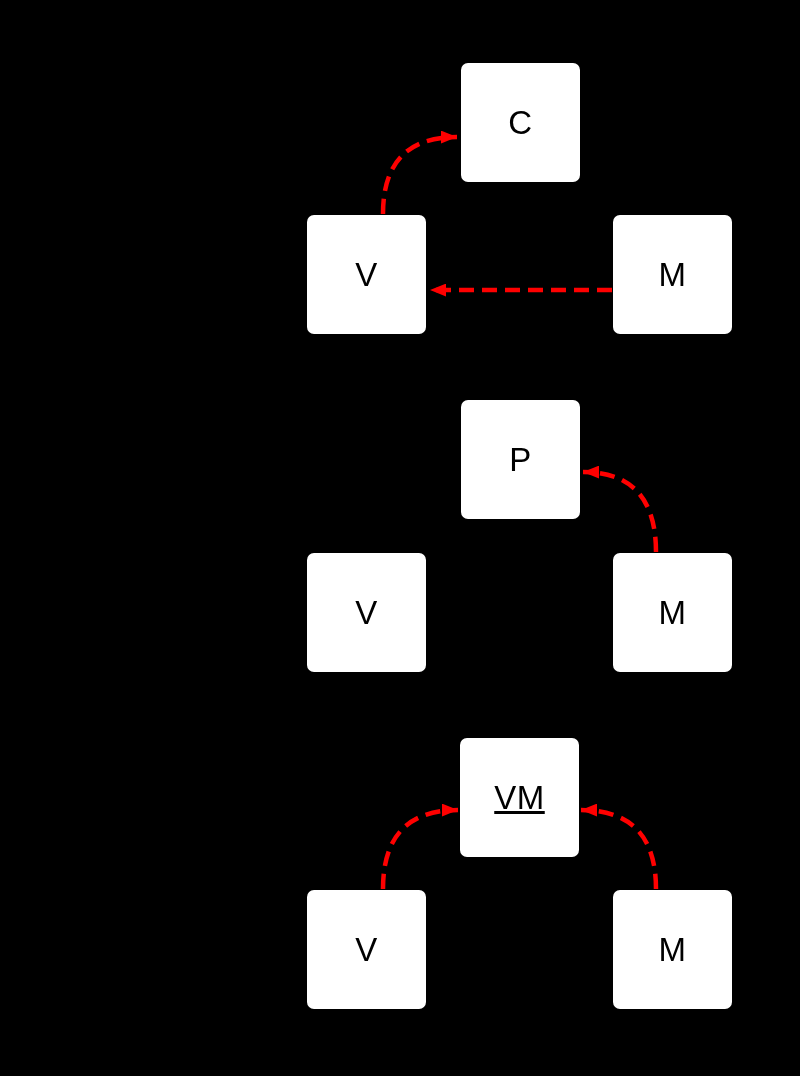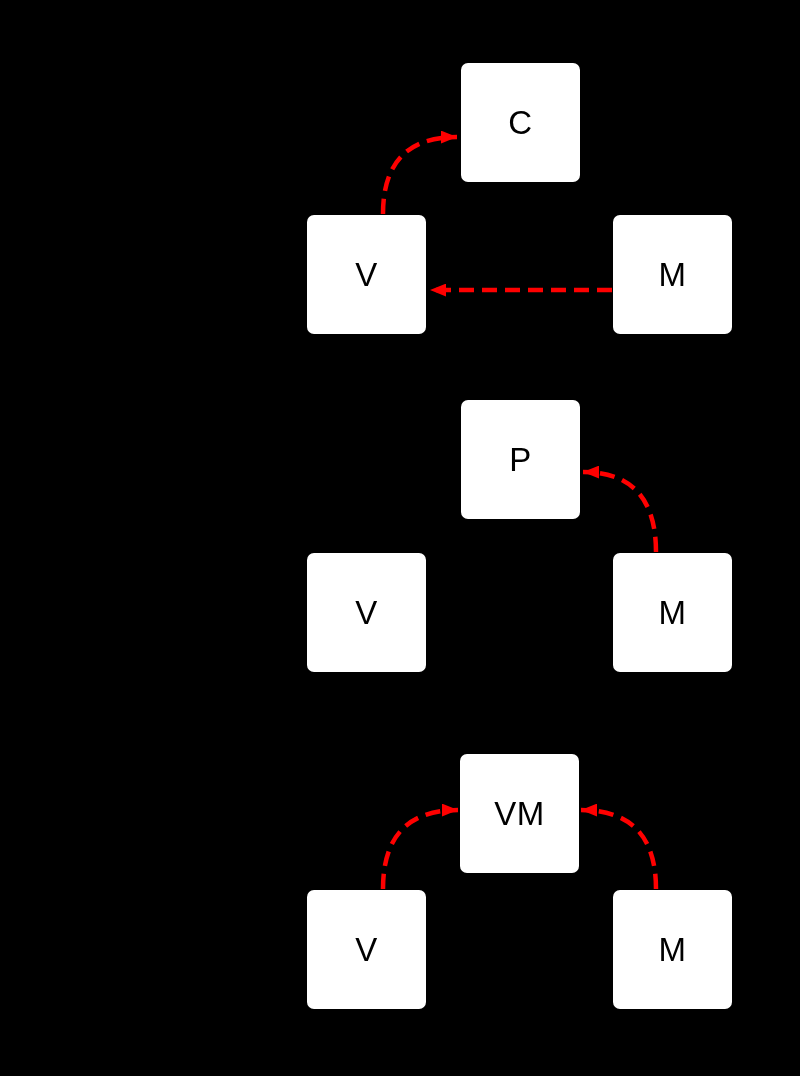--- a/index.html
+++ b/index.html
@@ -42,21 +42,21 @@
     stroke-width: 4.5;
     stroke-dasharray: 15 8;
   }
   
   .g1-top   { left: 461px; top:  63px; }
   .g1-left  { left: 307px; top: 215px; }
   .g1-right { left: 613px; top: 215px; }
   .g2-top   { left: 461px; top: 400px; }
   .g2-left  { left: 307px; top: 553px; }
   .g2-right { left: 613px; top: 553px; }
-  .g3-top   { left: 460px; top: 754px; }
+  .g3-top   { left: 460px; top: 738px; text-decoration: underline; }
   .g3-left  { left: 307px; top: 890px; }
   .g3-right { left: 613px; top: 890px; }
 </style>
 </head>
 <body>
 
 <div class="stage">
 
   <svg class="arrow-layer" viewBox="0 0 800 1076" xmlns="http://www.w3.org/2000/svg">
     <defs>

